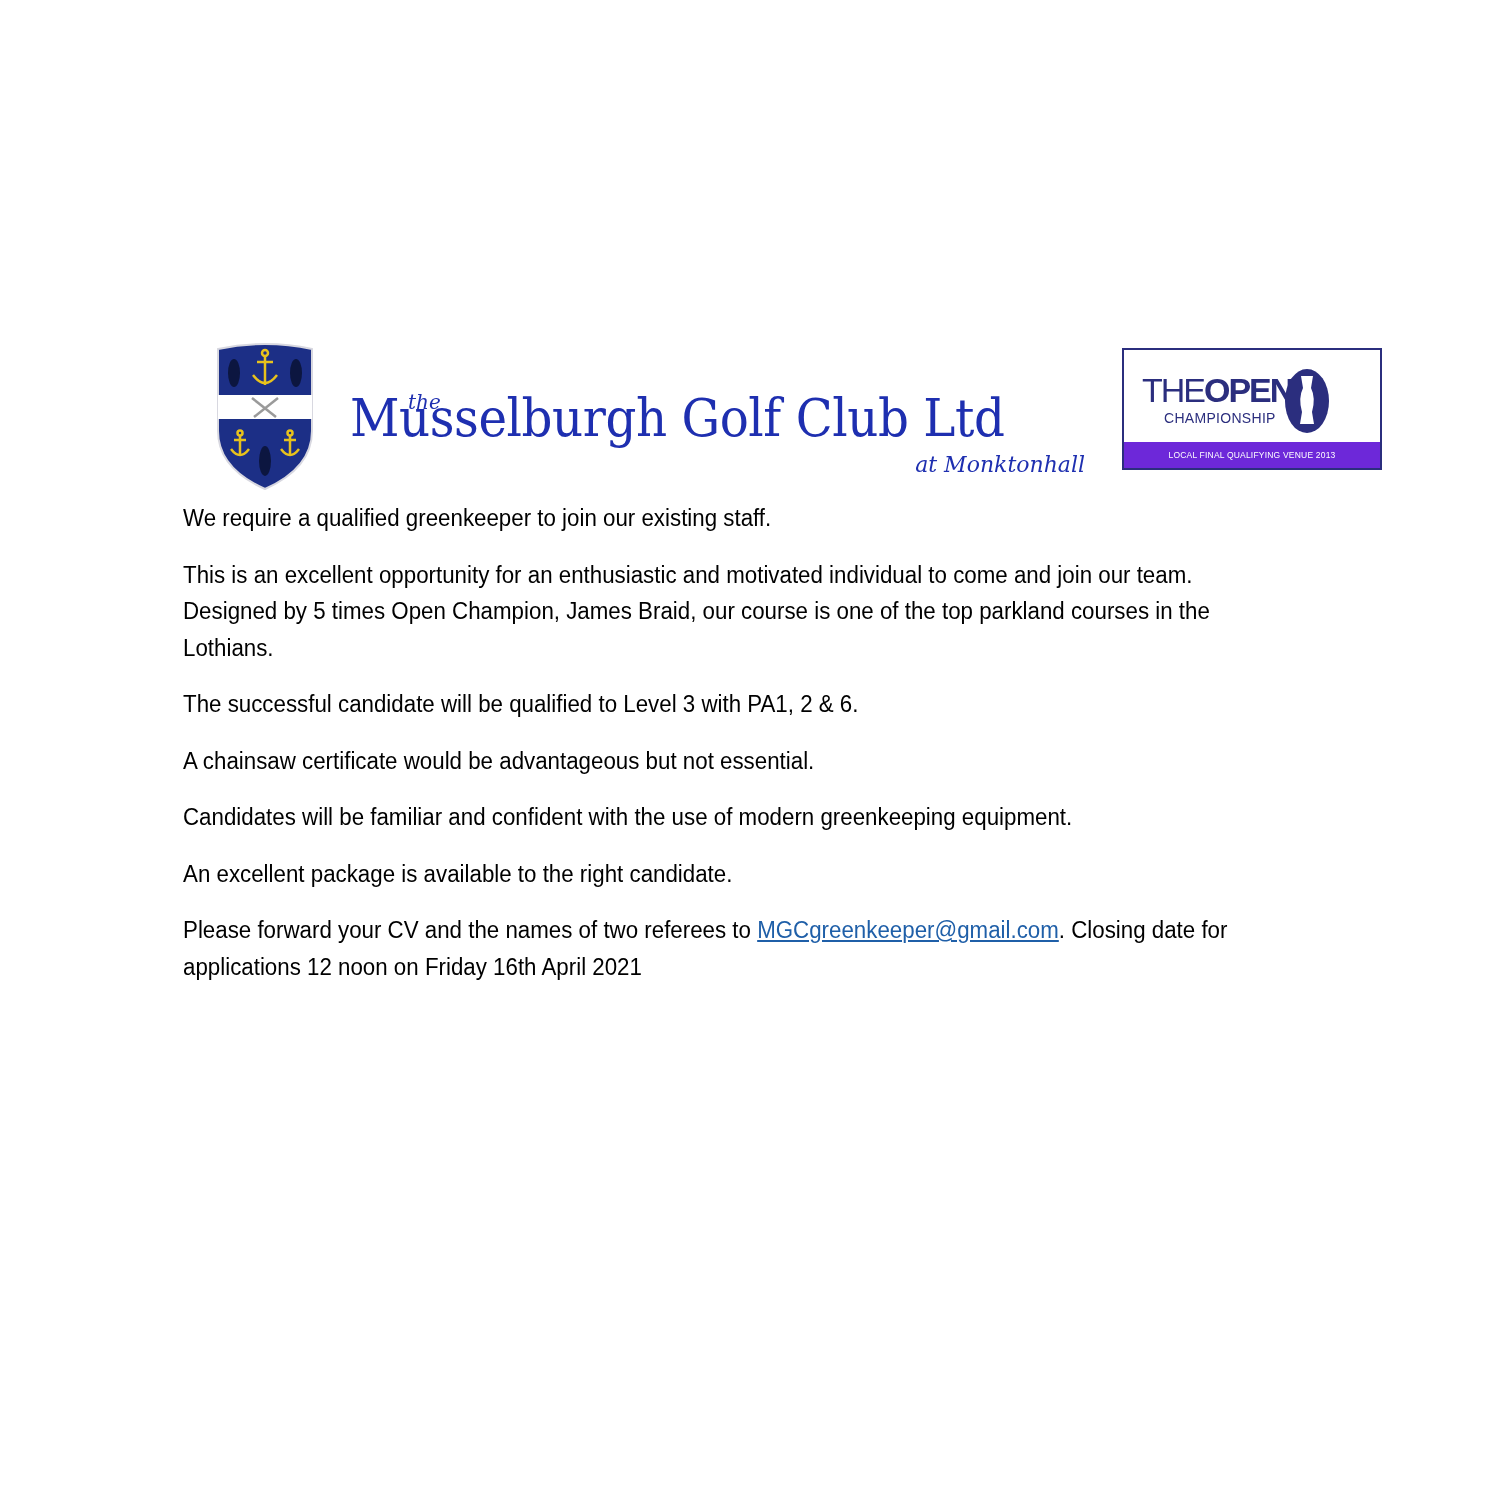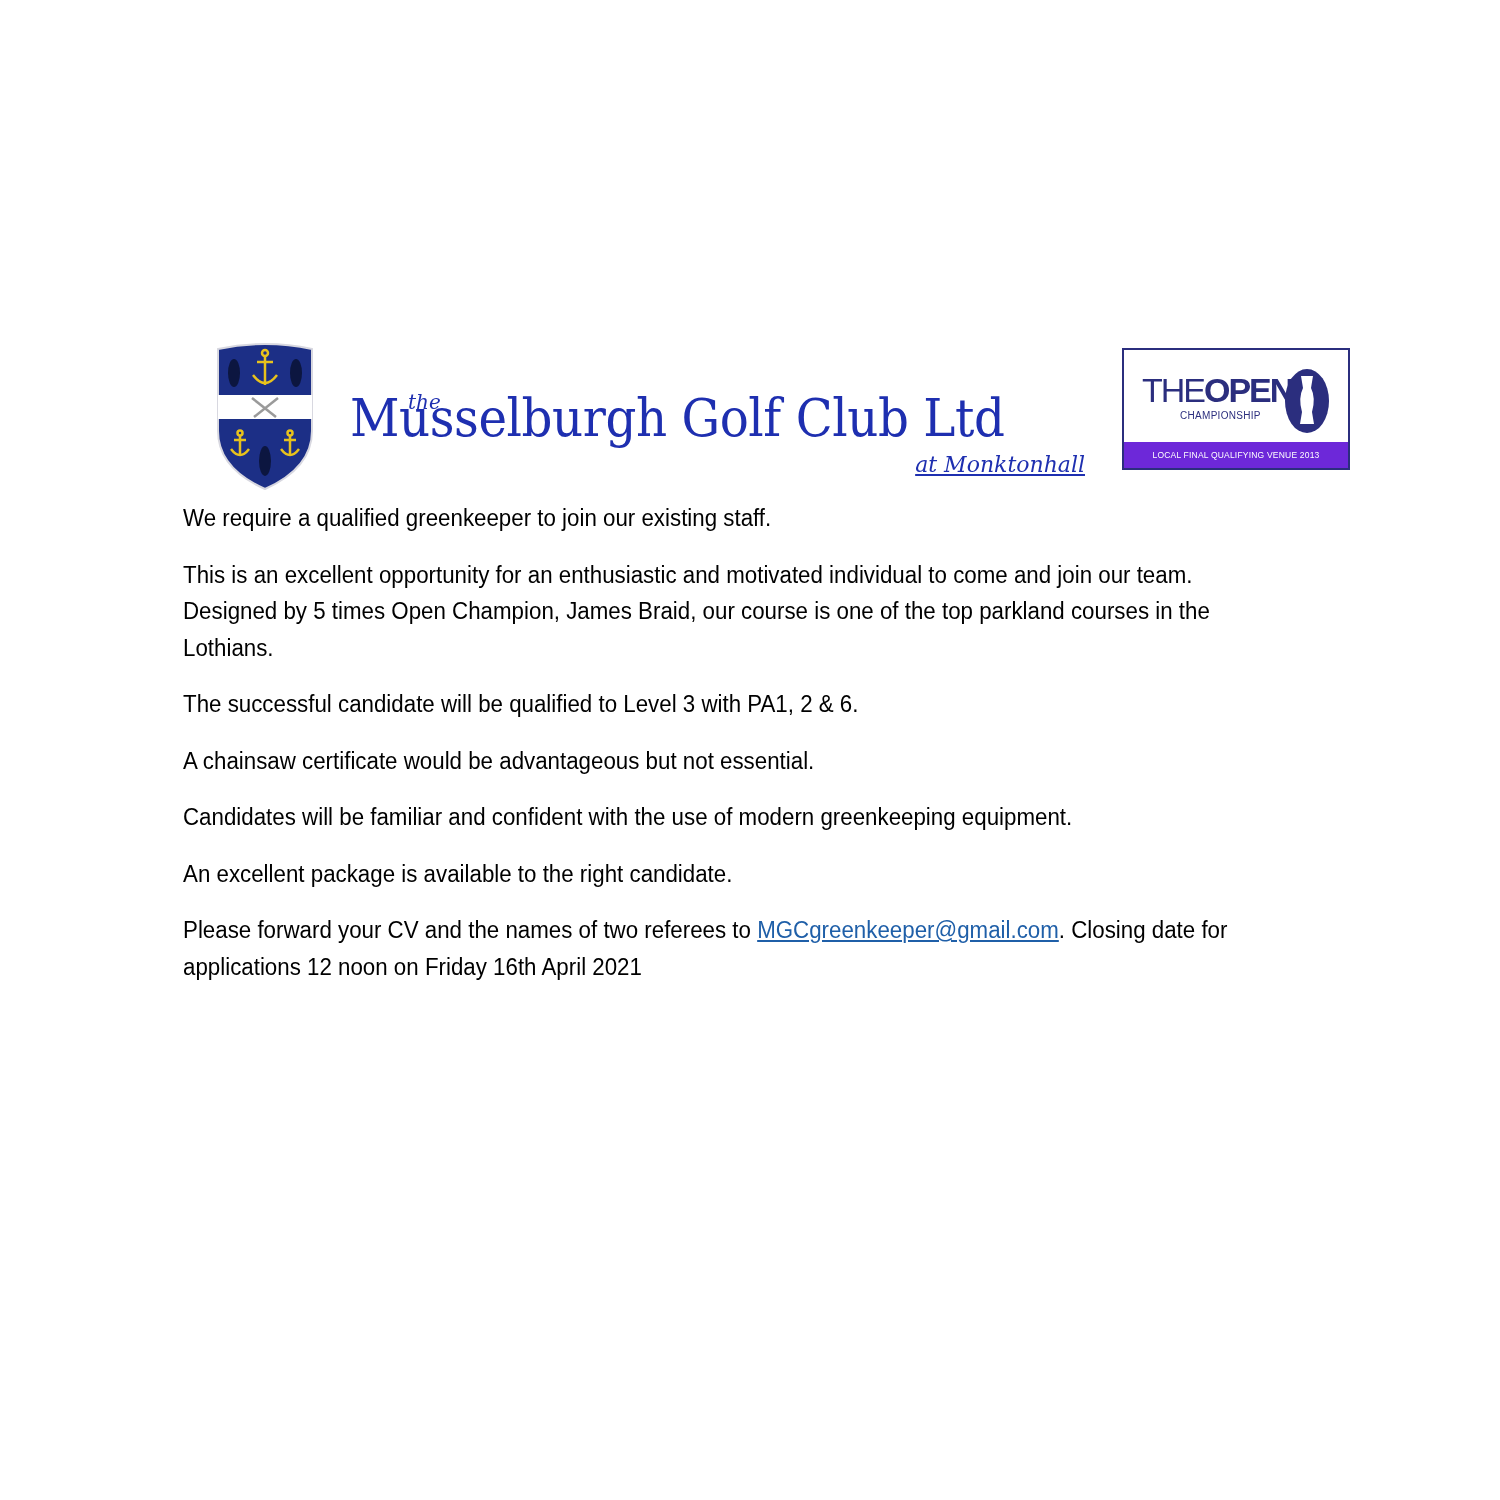--- a/index.html
+++ b/index.html
@@ -1,24 +1,24 @@
 <!DOCTYPE html>
 <html><head>
   <meta charset="utf-8">
   <style>
     html, body { margin:0; padding:0; background:#ffffff; }
     body { width:1500px; height:1500px; position:relative; overflow:hidden; font-family:"Liberation Sans", sans-serif; color:#000; }
     .crest { position:absolute; left:212px; top:343px; width:106px; height:148px; }
     .club-title { position:absolute; left:350px; top:388px; font-family:"DejaVu Serif", serif; color:#1e2fb0; font-size:52px; line-height:60px; letter-spacing:-0.5px; white-space:nowrap; transform:scaleX(0.93); transform-origin:left top; }
     .club-the { position:absolute; left:408px; top:392px; font-family:"DejaVu Serif", serif; font-style:italic; color:#1e2fb0; font-size:20px; line-height:20px; }
-    .club-sub { position:absolute; left:870px; top:452px; width:215px; text-align:right; font-family:"DejaVu Serif", serif; font-style:italic; color:#1e2fb0; font-size:22px; line-height:26px; white-space:nowrap;text-decoration:underline; }
-    .open-logo { position:absolute; left:1122px; top:348px; width:228px; height:122px; border:2px solid #2b2e7e; box-sizing:border-box; background:#fff; }
+    .club-sub { position:absolute; left:870px; top:452px; width:215px; text-align:right; font-family:"DejaVu Serif", serif; font-style:italic; color:#1e2fb0; font-size:22px; line-height:26px; white-space:nowrap; }
+    .open-logo { position:absolute; left:1122px; top:348px; width:260px; height:122px; border:2px solid #2b2e7e; box-sizing:border-box; background:#fff; }
     .open-main { position:absolute; left:18px; top:22px; font-size:34px; line-height:36px; color:#2b2e7e; letter-spacing:-2px; white-space:nowrap; }
     .open-main .bold { font-weight:bold; }
-    .open-champ { position:absolute; left:56px; top:60px; font-size:10px; color:#2b2e7e; letter-spacing:0.3px; }
+    .open-champ { position:absolute; left:40px; top:60px; font-size:14px; color:#2b2e7e; letter-spacing:0.3px; }
     .open-jug { position:absolute; left:160px; top:18px; width:46px; height:66px; }
     .open-footer { position:absolute; left:0; bottom:0; width:100%; height:26px; background:#6d28d9; color:#fff; font-size:8.5px; line-height:26px; text-align:center; letter-spacing:0.2px; }
     .body-text { position:absolute; left:183px; top:500px; width:1120px; font-size:23px; line-height:36.5px; transform:scaleX(0.97); transform-origin:left top; }
     .body-text p { margin:0 0 20px 0; }
     .email-link { color:#1f5fa8; text-decoration:underline; }
   </style>
 </head>
 <body>
 
 <svg class="crest" viewBox="0 0 106 148">

